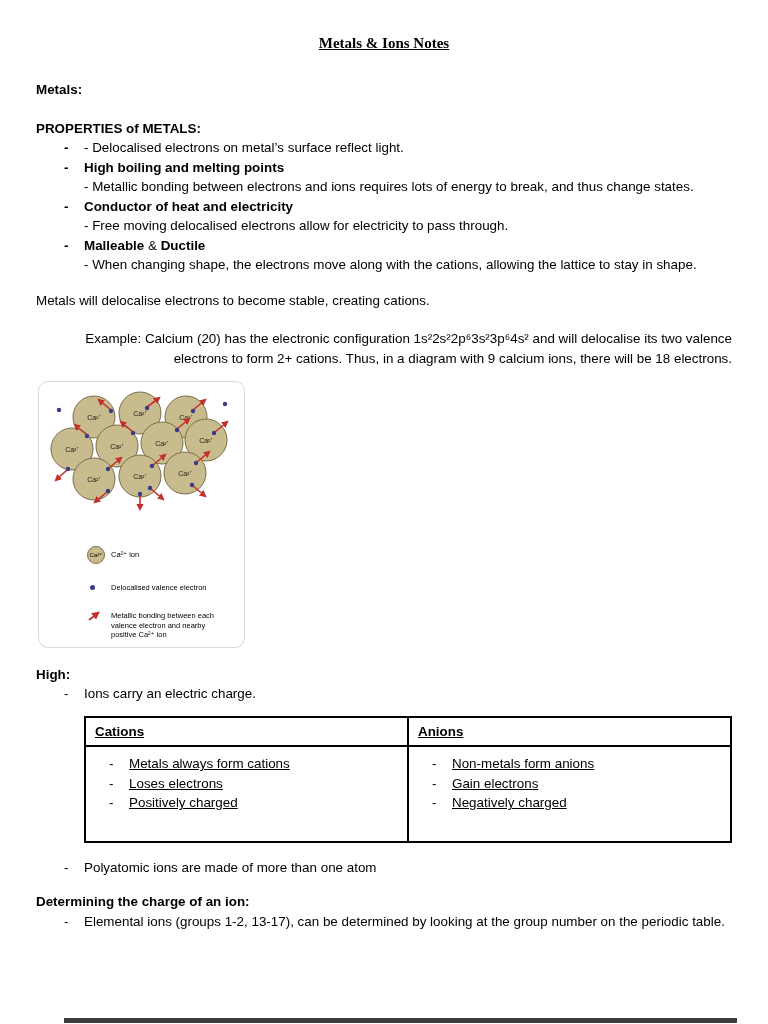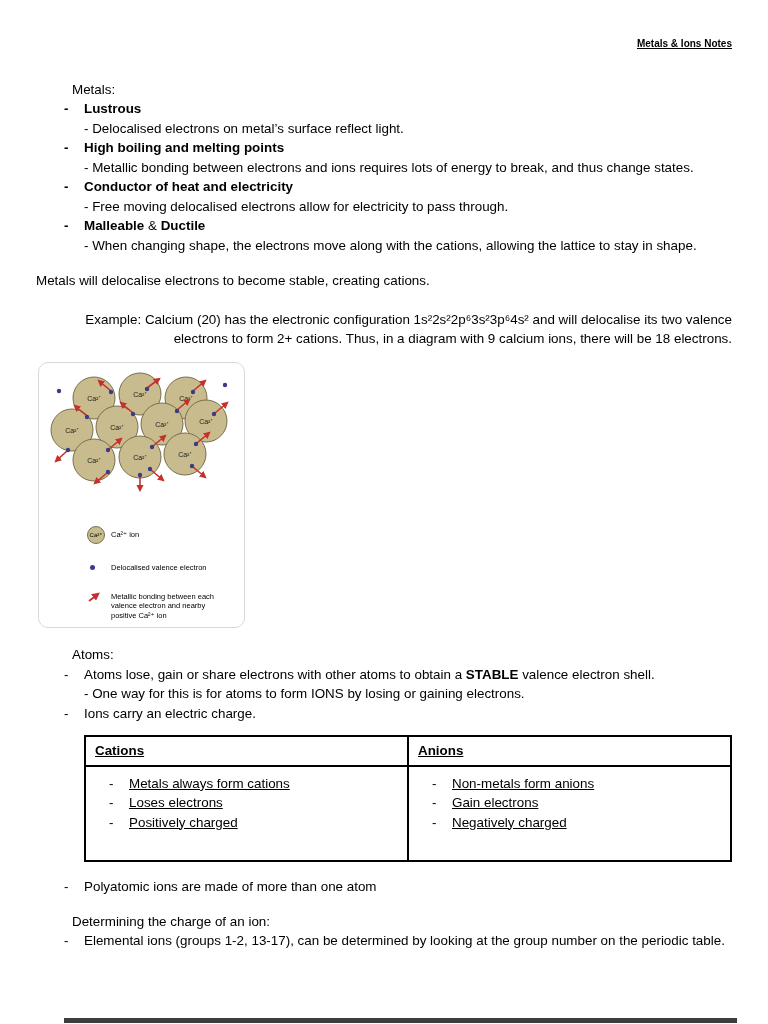--- a/index.html
+++ b/index.html
@@ -12,28 +12,29 @@
   .page {
     position: relative;
     width: 768px; height: 1024px;
     box-sizing: border-box;
     padding: 30px 36px 0 36px;
     overflow: hidden;
     font-size: 13.4px;
     line-height: 19.5px;
   }
   .doc-title {
-    text-align: right;
-    font-size: 10px;
+    text-align: center;
+    font-size: 15px;
     font-weight: bold;
     text-decoration: underline;
     margin: 4px 0 26px 0;
+    font-family: Liberation Serif, serif;
   }
   .b { font-weight: bold; }
-  .heading { font-weight: normal; margin-left: 36px; }
+  .heading { font-weight: bold; }
 
   
   .bullet { position: relative; padding-left: 48px; }
   .bullet::before { content: "-"; position: absolute; left: 28px; top: 0; }
   .bullet.bold-dash::before { font-weight: bold; }
 
   .prop-desc {  }
   .mt-md { margin-top: 16px; }
   .mt-lg { margin-top: 19px; text-align: right; }
 
@@ -95,24 +96,24 @@
 </style>
 </head>
 <body>
 
 <div class="page">
 
   <div class="doc-title">Metals &amp; Ions Notes</div>
 
   <div class="heading">Metals:</div>
 
+  <div class="heading" style="margin-top:19.5px">PROPERTIES of METALS:</div>
 
   <div>
     <div class="bullet bold-dash">
-      <div class="b">Lustrous</div>
       <div class="prop-desc">- Delocalised electrons on metal’s surface reflect light.</div>
     </div>
     <div class="bullet bold-dash">
       <div class="b">High boiling and melting points</div>
       <div class="prop-desc">- Metallic bonding between electrons and ions requires lots of energy to break, and thus change states.</div>
     </div>
     <div class="bullet bold-dash">
       <div class="b">Conductor of heat and electricity</div>
       <div class="prop-desc">- Free moving delocalised electrons allow for electricity to pass through.</div>
     </div>
@@ -213,26 +214,22 @@
         <span class="legend-icon-col">
           <svg width="16" height="12" viewBox="0 0 16 12">
             <line x1="2" y1="10" x2="11" y2="3" stroke="#c4302b" stroke-width="1.8" marker-end="url(#ah)"></line>
           </svg>
         </span>
         <span class="legend-label">Metallic bonding between each valence electron and nearby positive Ca²⁺ ion</span>
       </div>
     </div>
   </div>
 
-  <div class="heading" style="margin-top:17px">Atoms:</div>
-
-  <div class="bullet">
-    <div><span>Atoms lose, gain or share electrons with other atoms to obtain a </span><span class="b">STABLE</span><span> valence electron shell.</span></div>
-    <div class="subline">- One way for this is for atoms to form IONS by losing or gaining electrons.</div>
-  </div>
+  <div class="heading" style="margin-top:17px">High:</div>
+
   <div class="bullet">Ions carry an electric charge.</div>
 
   <table class="ions-table">
     <thead>
       <tr>
         <th>Cations</th>
         <th>Anions</th>
       </tr>
     </thead>
     <tbody>

